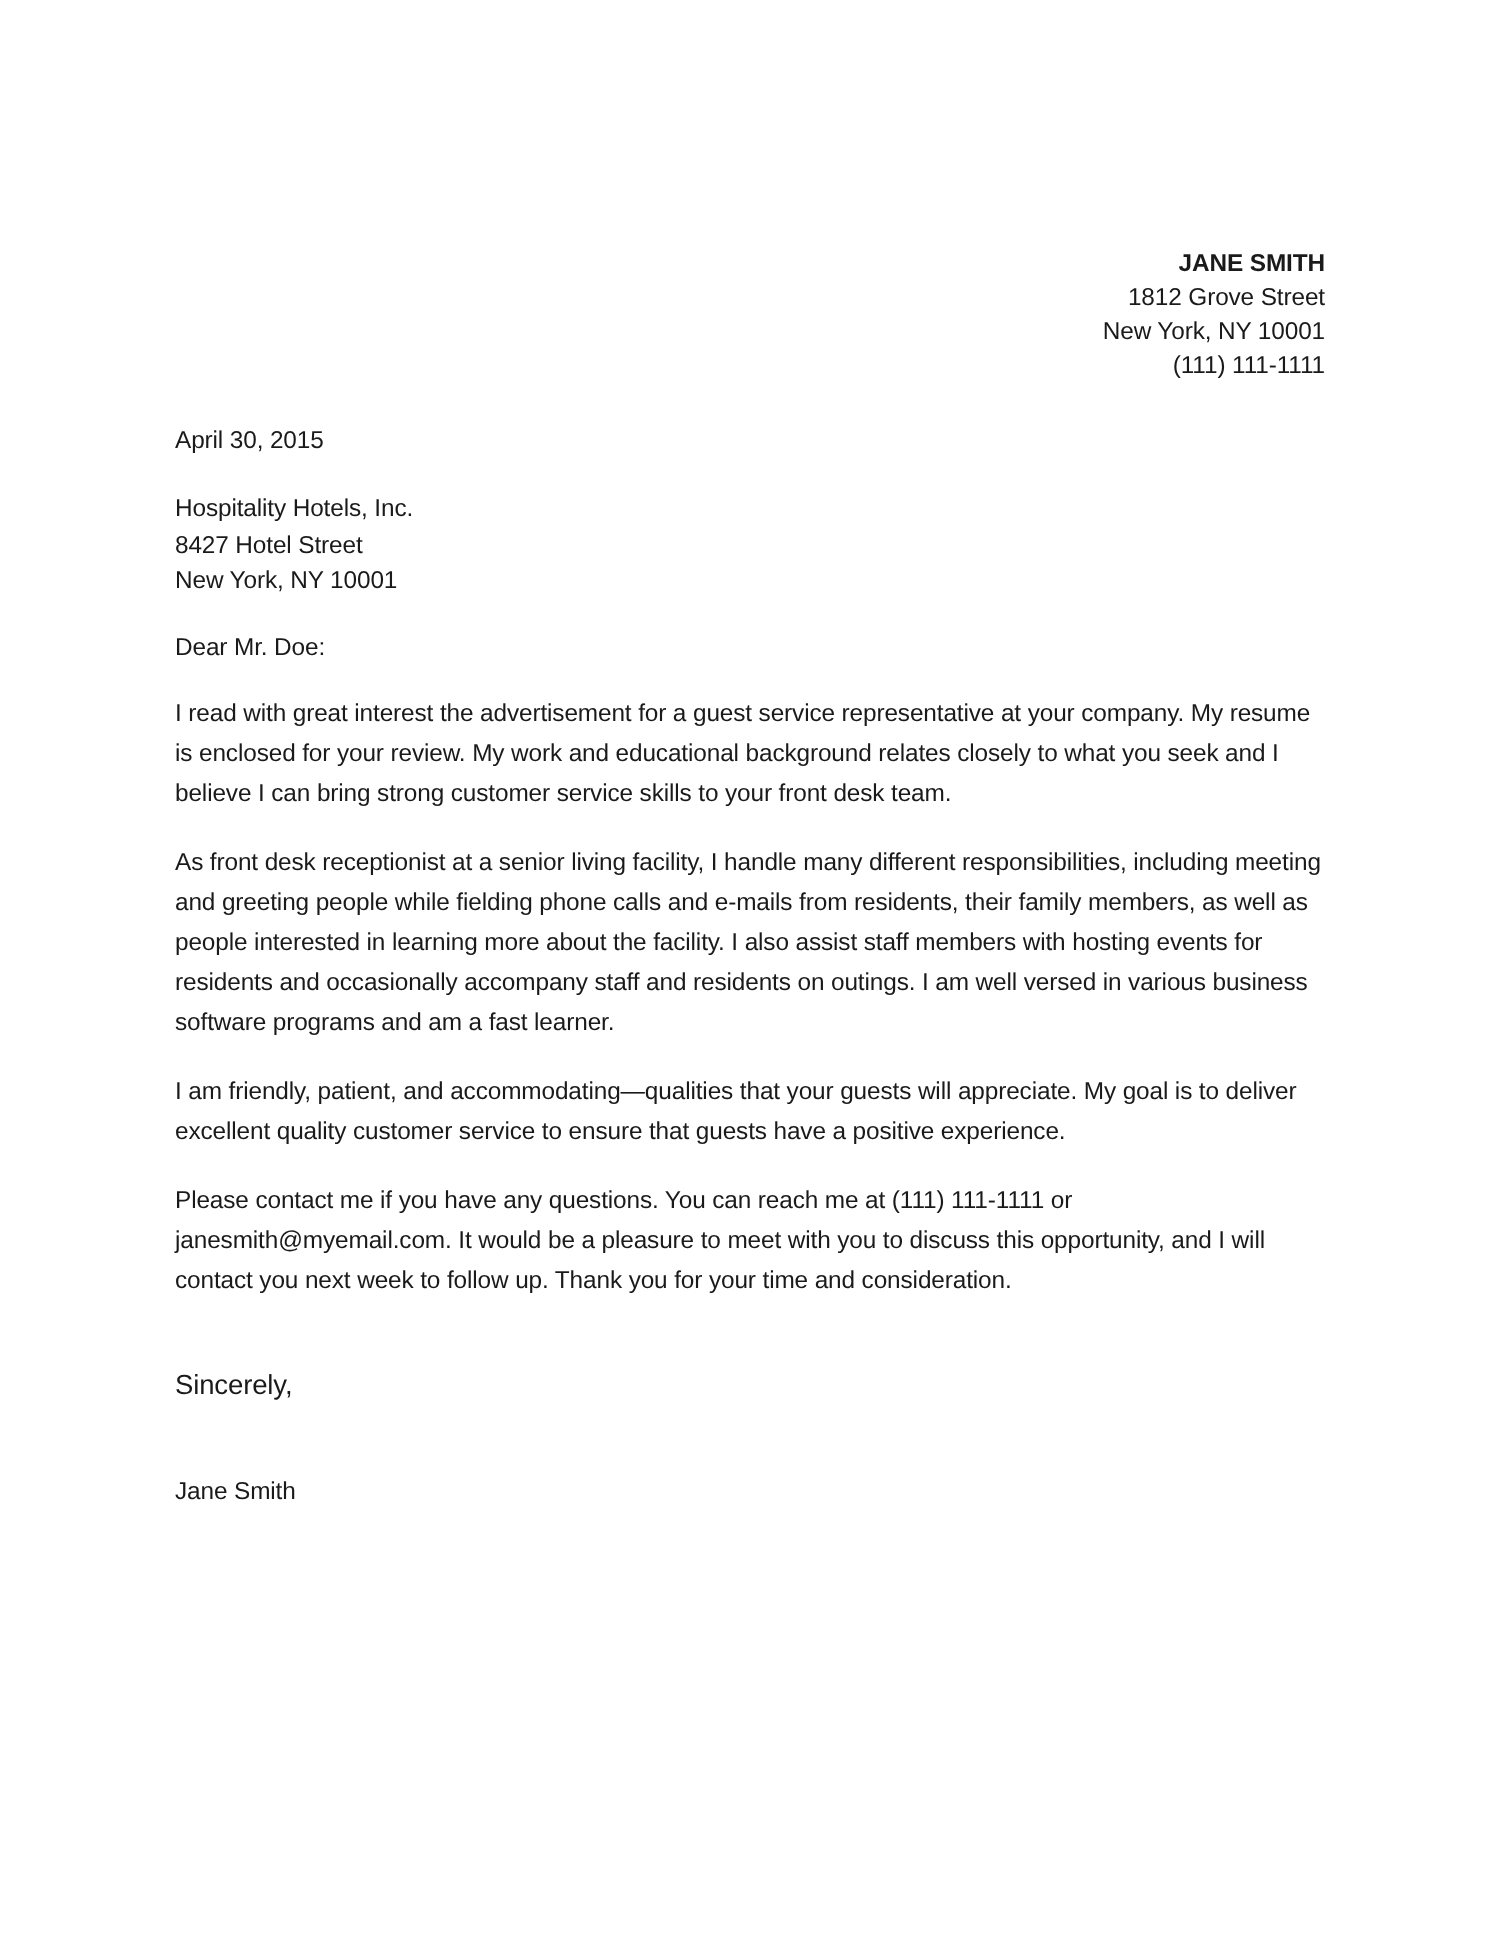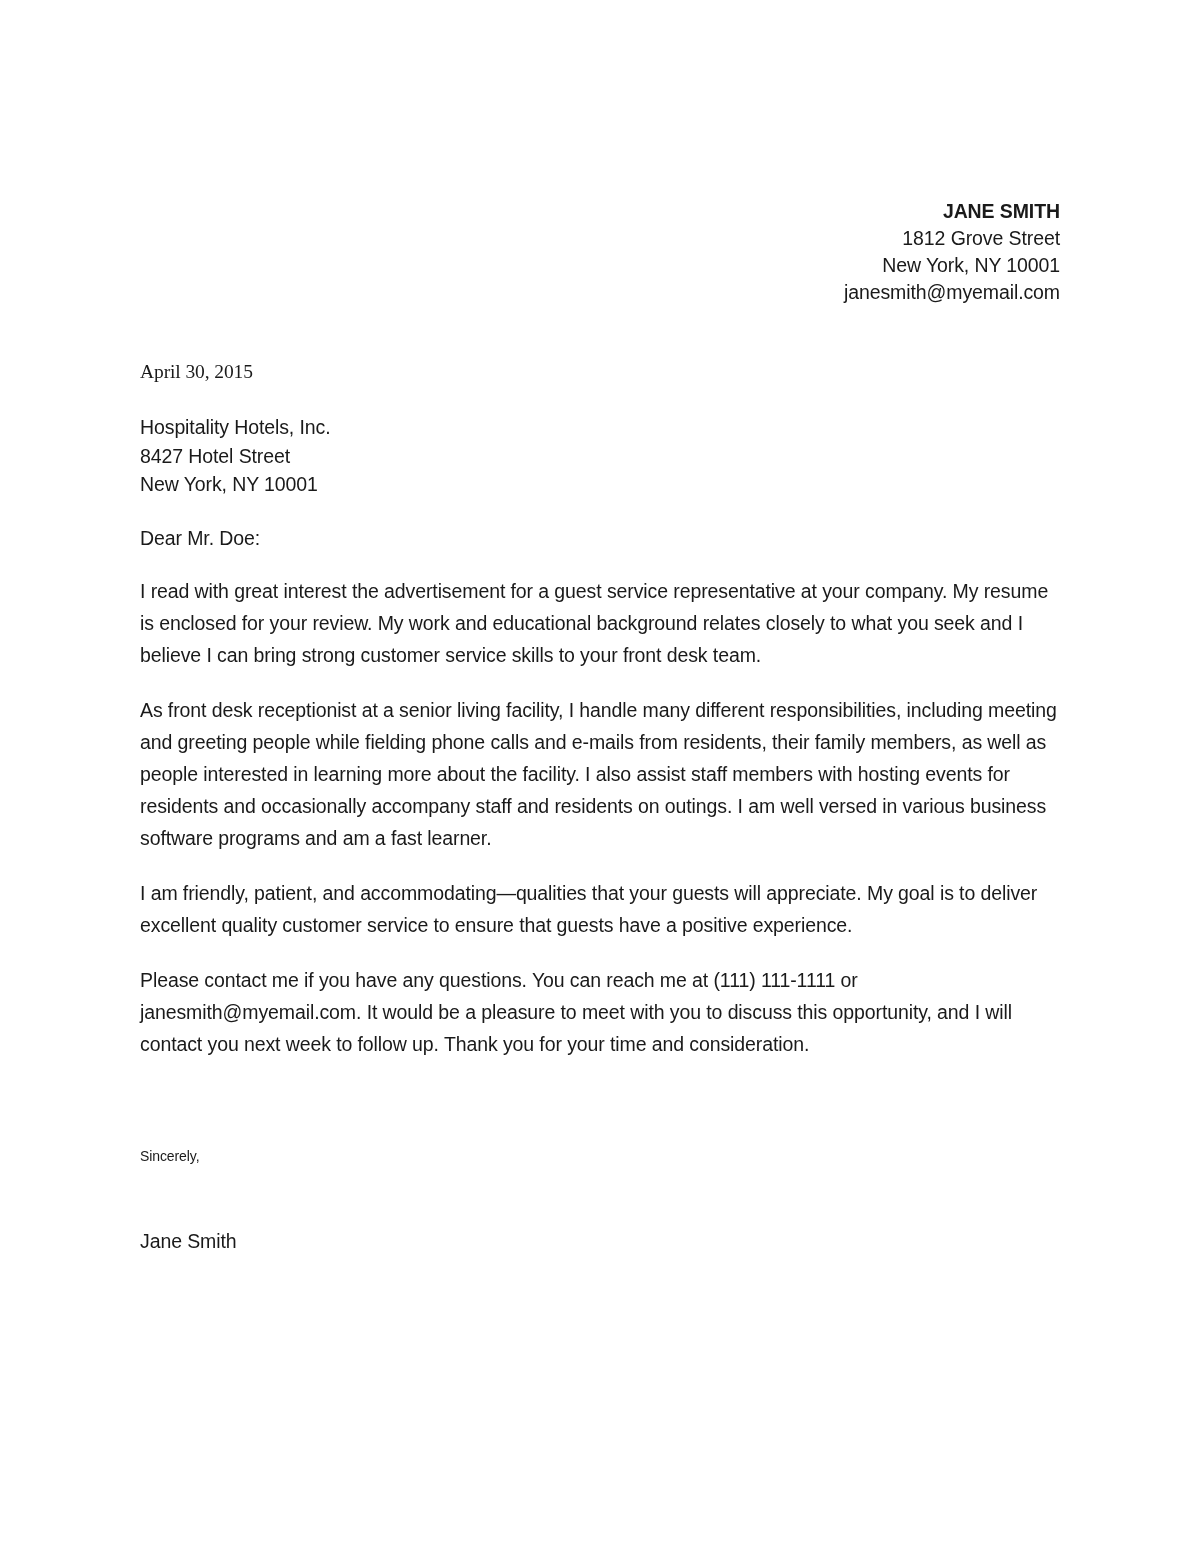--- a/index.html
+++ b/index.html
@@ -24,25 +24,24 @@
   .sender-block {
     text-align: right;
     font-size: 19.5px;
     line-height: 27px;
     letter-spacing: -0.1px;
   }
   .sender-name {
     font-weight: bold;
   }
   .date-line {
-    margin-top: 52px;
+    margin-top: 32px;
     font-size: 19.5px;
     line-height: 28px;
     letter-spacing: -0.1px;
-    font-family: Liberation Serif, serif;
   }
   .recipient-block {
     margin-top: 27px;
     font-size: 19.5px;
     line-height: 28.5px;
     letter-spacing: -0.1px;
   }
   .subject-line {
     margin-top: 30px;
     font-size: 19.5px;
@@ -56,42 +55,42 @@
     line-height: 28px;
     letter-spacing: -0.1px;
   }
   .body-paragraph {
     margin: 23px 0 0 0;
     font-size: 19.5px;
     line-height: 32px;
     letter-spacing: -0.1px;
   }
   .closing-line {
-    margin-top: 82px;
-    font-size: 14px;
+    margin-top: 54px;
+    font-size: 22px;
     line-height: 28px;
     letter-spacing: -0.1px;
   }
   .signature-line {
     margin-top: 57px;
     font-size: 19.5px;
     line-height: 28px;
     letter-spacing: -0.1px;
   }
 </style>
 </head>
 <body>
 
 <div class="page">
 
   <div class="sender-block">
     <div class="sender-name">JANE SMITH</div>
     <div>1812 Grove Street</div>
     <div>New York, NY 10001</div>
-    <div>janesmith@myemail.com</div>
+    <div>(111) 111-1111</div>
   </div>
 
   <div class="date-line">April 30, 2015</div>
 
   <div class="recipient-block">
     <div>Hospitality Hotels, Inc.</div>
     <div>8427 Hotel Street</div>
     <div>New York, NY 10001</div>
   </div>
 

